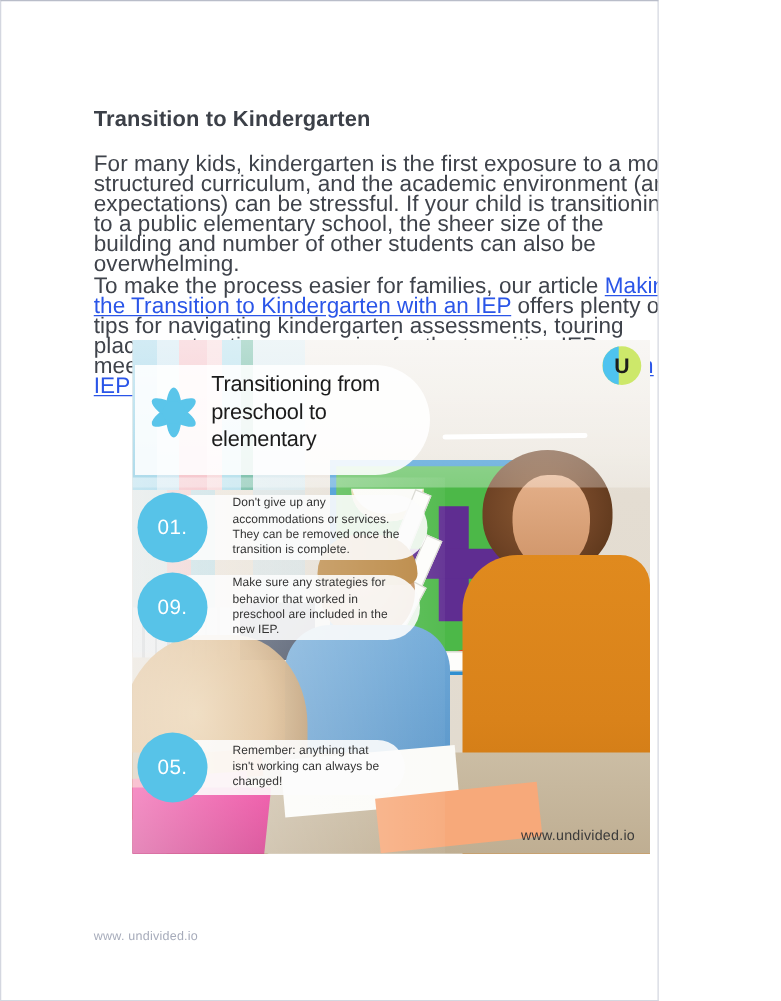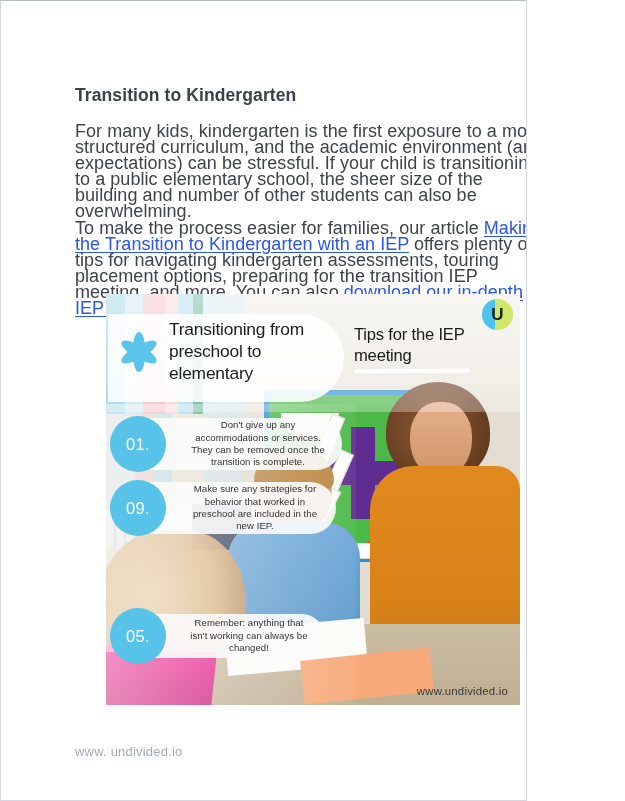--- a/index.html
+++ b/index.html
@@ -61,21 +61,21 @@
     color: #2a55e8;
     text-decoration: underline;
     text-decoration-color: #2a55e8;
     text-underline-offset: 2px;
   }
 
   
   .infographic {
     position: absolute;
     left: 31px;
-    top: 293px;
+    top: 271px;
     width: 414px;
     height: 411px;
     overflow: hidden;
     background: #efeae3;
   }
 
   
   .photo {
     position: absolute;
     inset: 0;
@@ -306,21 +306,20 @@
   
   .tips {
     position: absolute;
     left: 0; top: 122px;
     width: 270px;
   }
   .tip {
     position: relative;
     height: 56px;
     margin-bottom: 8px;
-    text-align: center;
   }
   .tip-pill {
     position: absolute;
     left: 22px; top: 2px;
     height: 52px;
     background: rgba(252,252,252,.90);
     border-radius: 26px;
     display: flex;
     align-items: center;
     padding-left: 58px;
@@ -357,21 +356,21 @@
     font-size: 11.4px;
     color: #3a3a3a;
     letter-spacing: 0.2px;
     margin-top: 20px;
   }
 
   
   .footer-left {
     position: absolute;
     left: 0; top: 743px;
-    font-size: 13px;
+    font-size: 10px;
     color: #a6abba;
     letter-spacing: 0.2px;
   }
   .footer-right {
     position: absolute;
     left: 440px; top: 743px;
     width: 32px;
     text-align: right;
     font-size: 10.2px;
     color: #a6abba;
@@ -437,21 +436,20 @@
             <ellipse cx="22" cy="22" rx="6.5" ry="20"></ellipse>
             <ellipse cx="22" cy="22" rx="6.5" ry="20" transform="rotate(60 22 22)"></ellipse>
             <ellipse cx="22" cy="22" rx="6.5" ry="20" transform="rotate(120 22 22)"></ellipse>
             <circle cx="22" cy="22" r="9"></circle>
           </g>
         </svg>
       </div>
 
       <div class="headline">Transitioning from preschool to elementary</div>
 
-      <div class="tips-head">Tips for the IEP meeting</div>
       <div class="tips-underline"></div>
 
       <div class="logo-badge">
         <div class="half"></div>
         <div class="u">U</div>
       </div>
 
       <div class="tips">
         <div class="tip tip-1">
           <div class="tip-pill">

